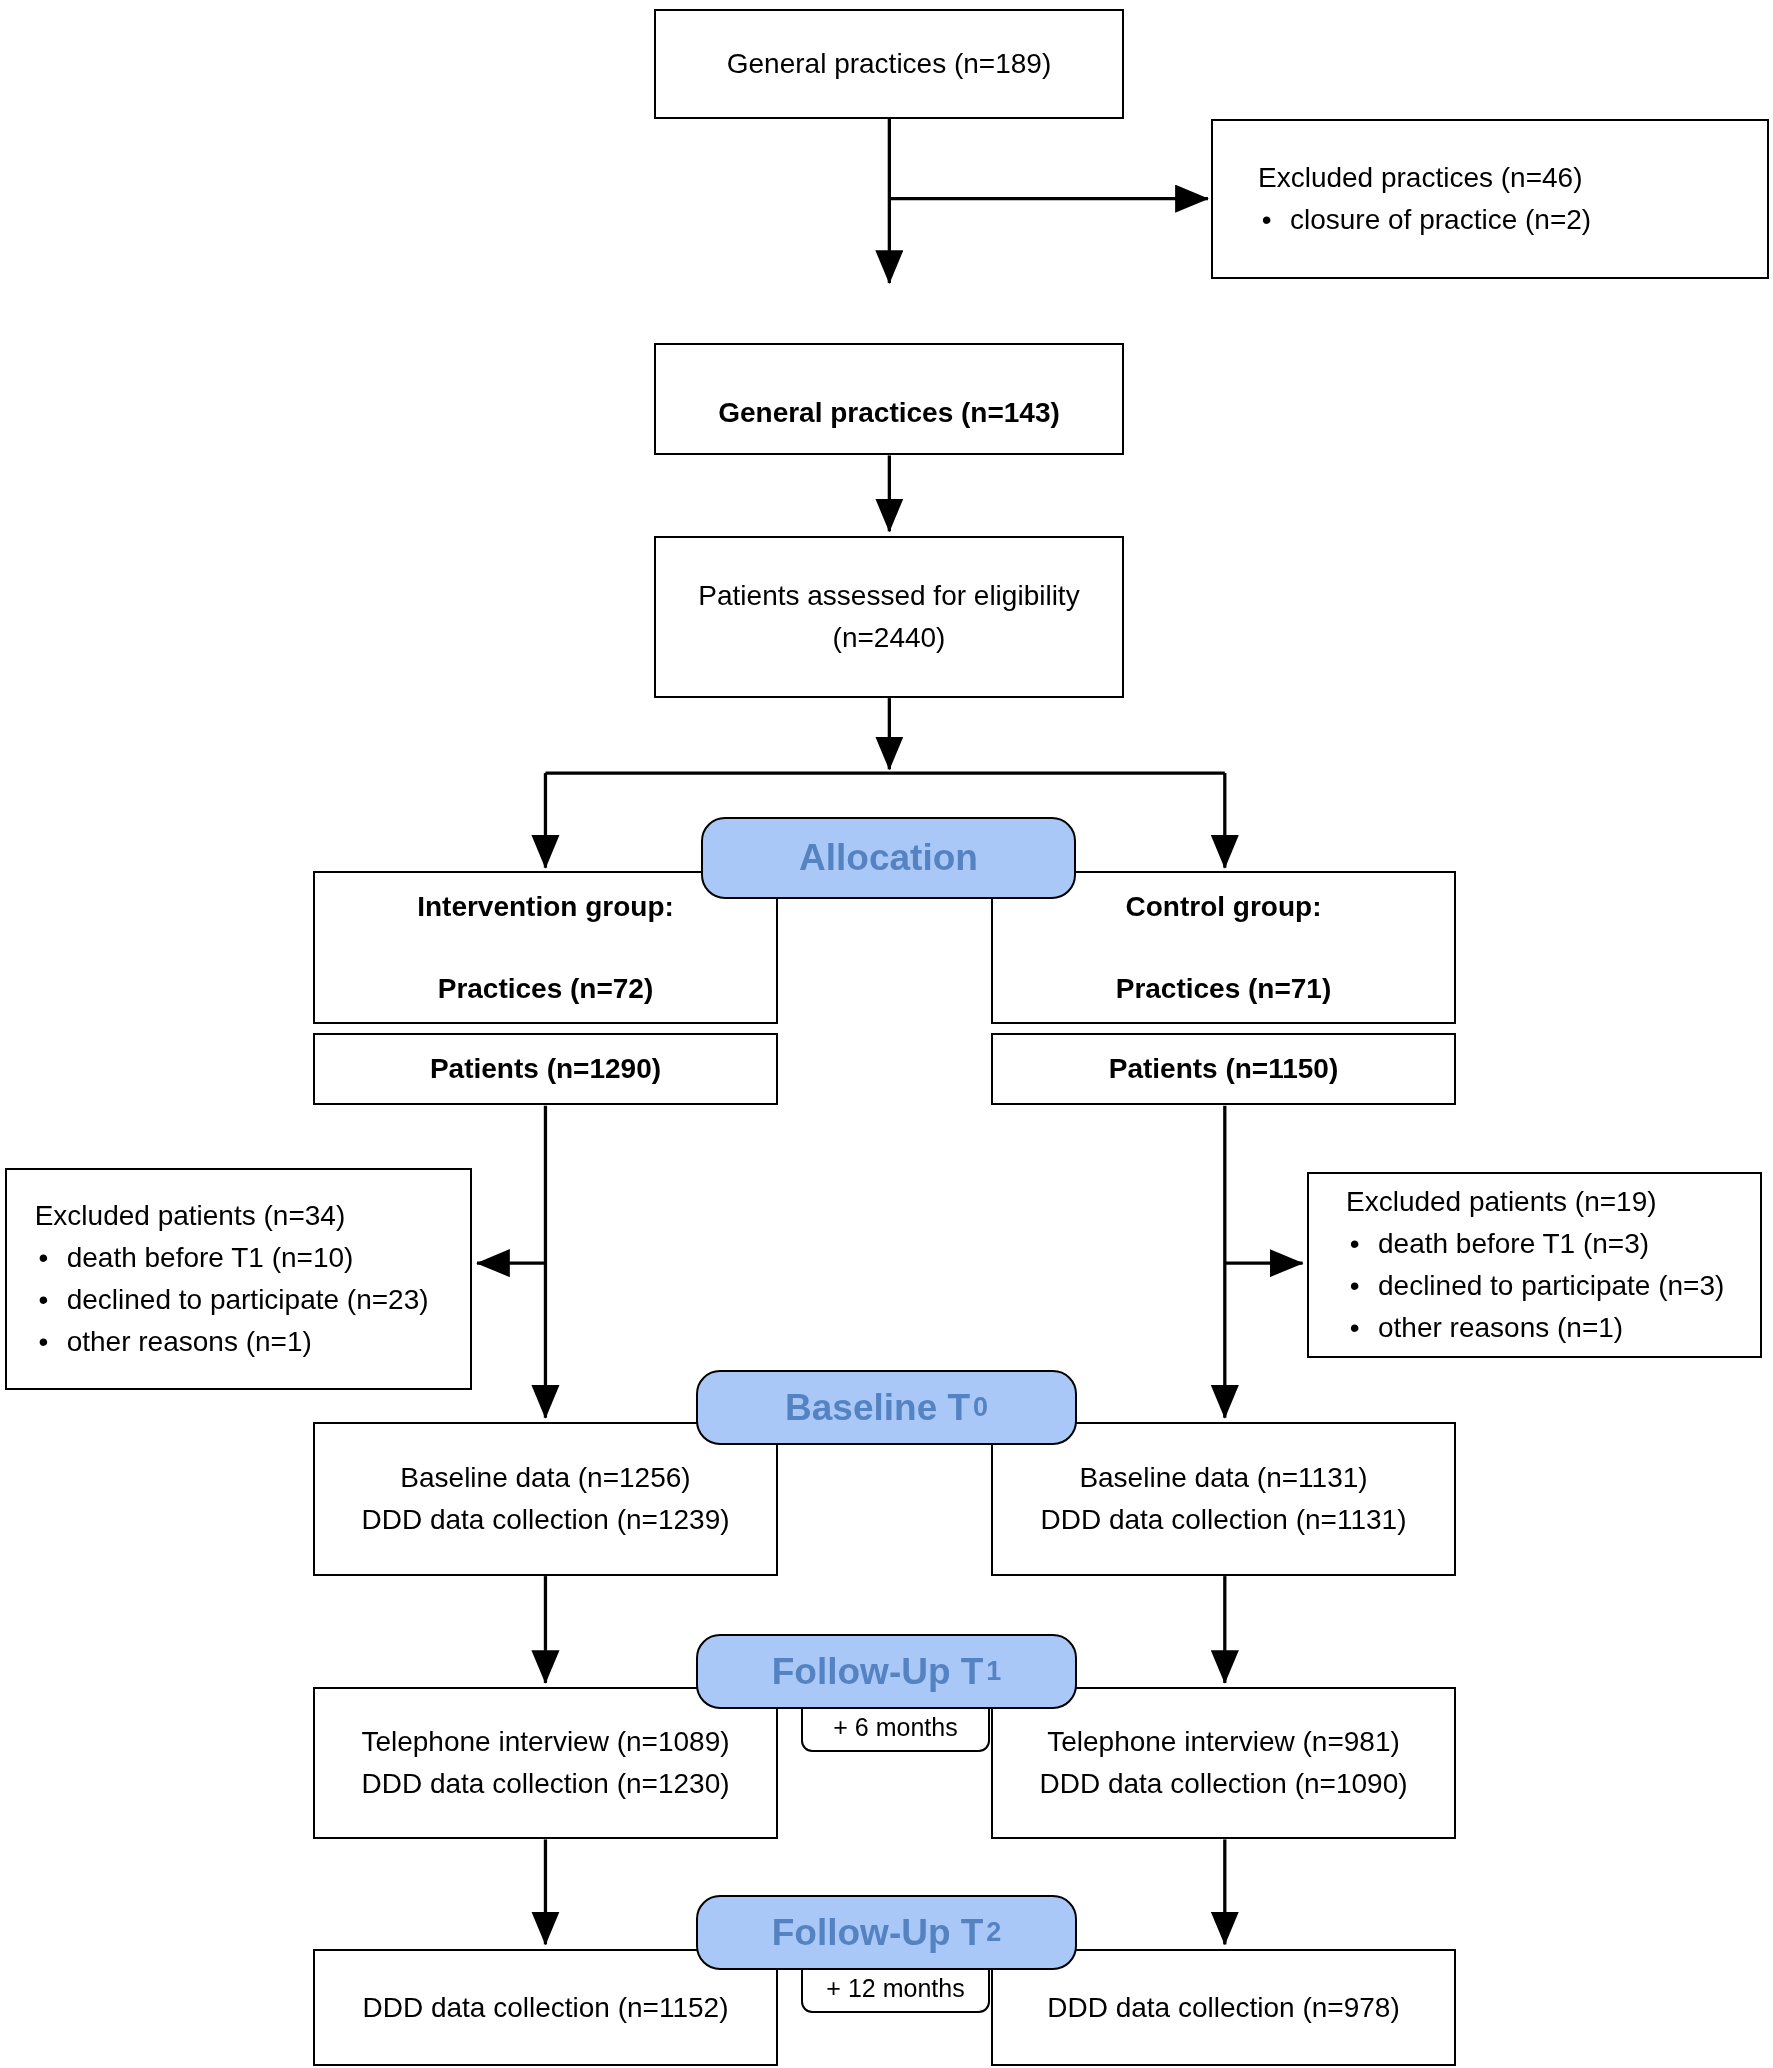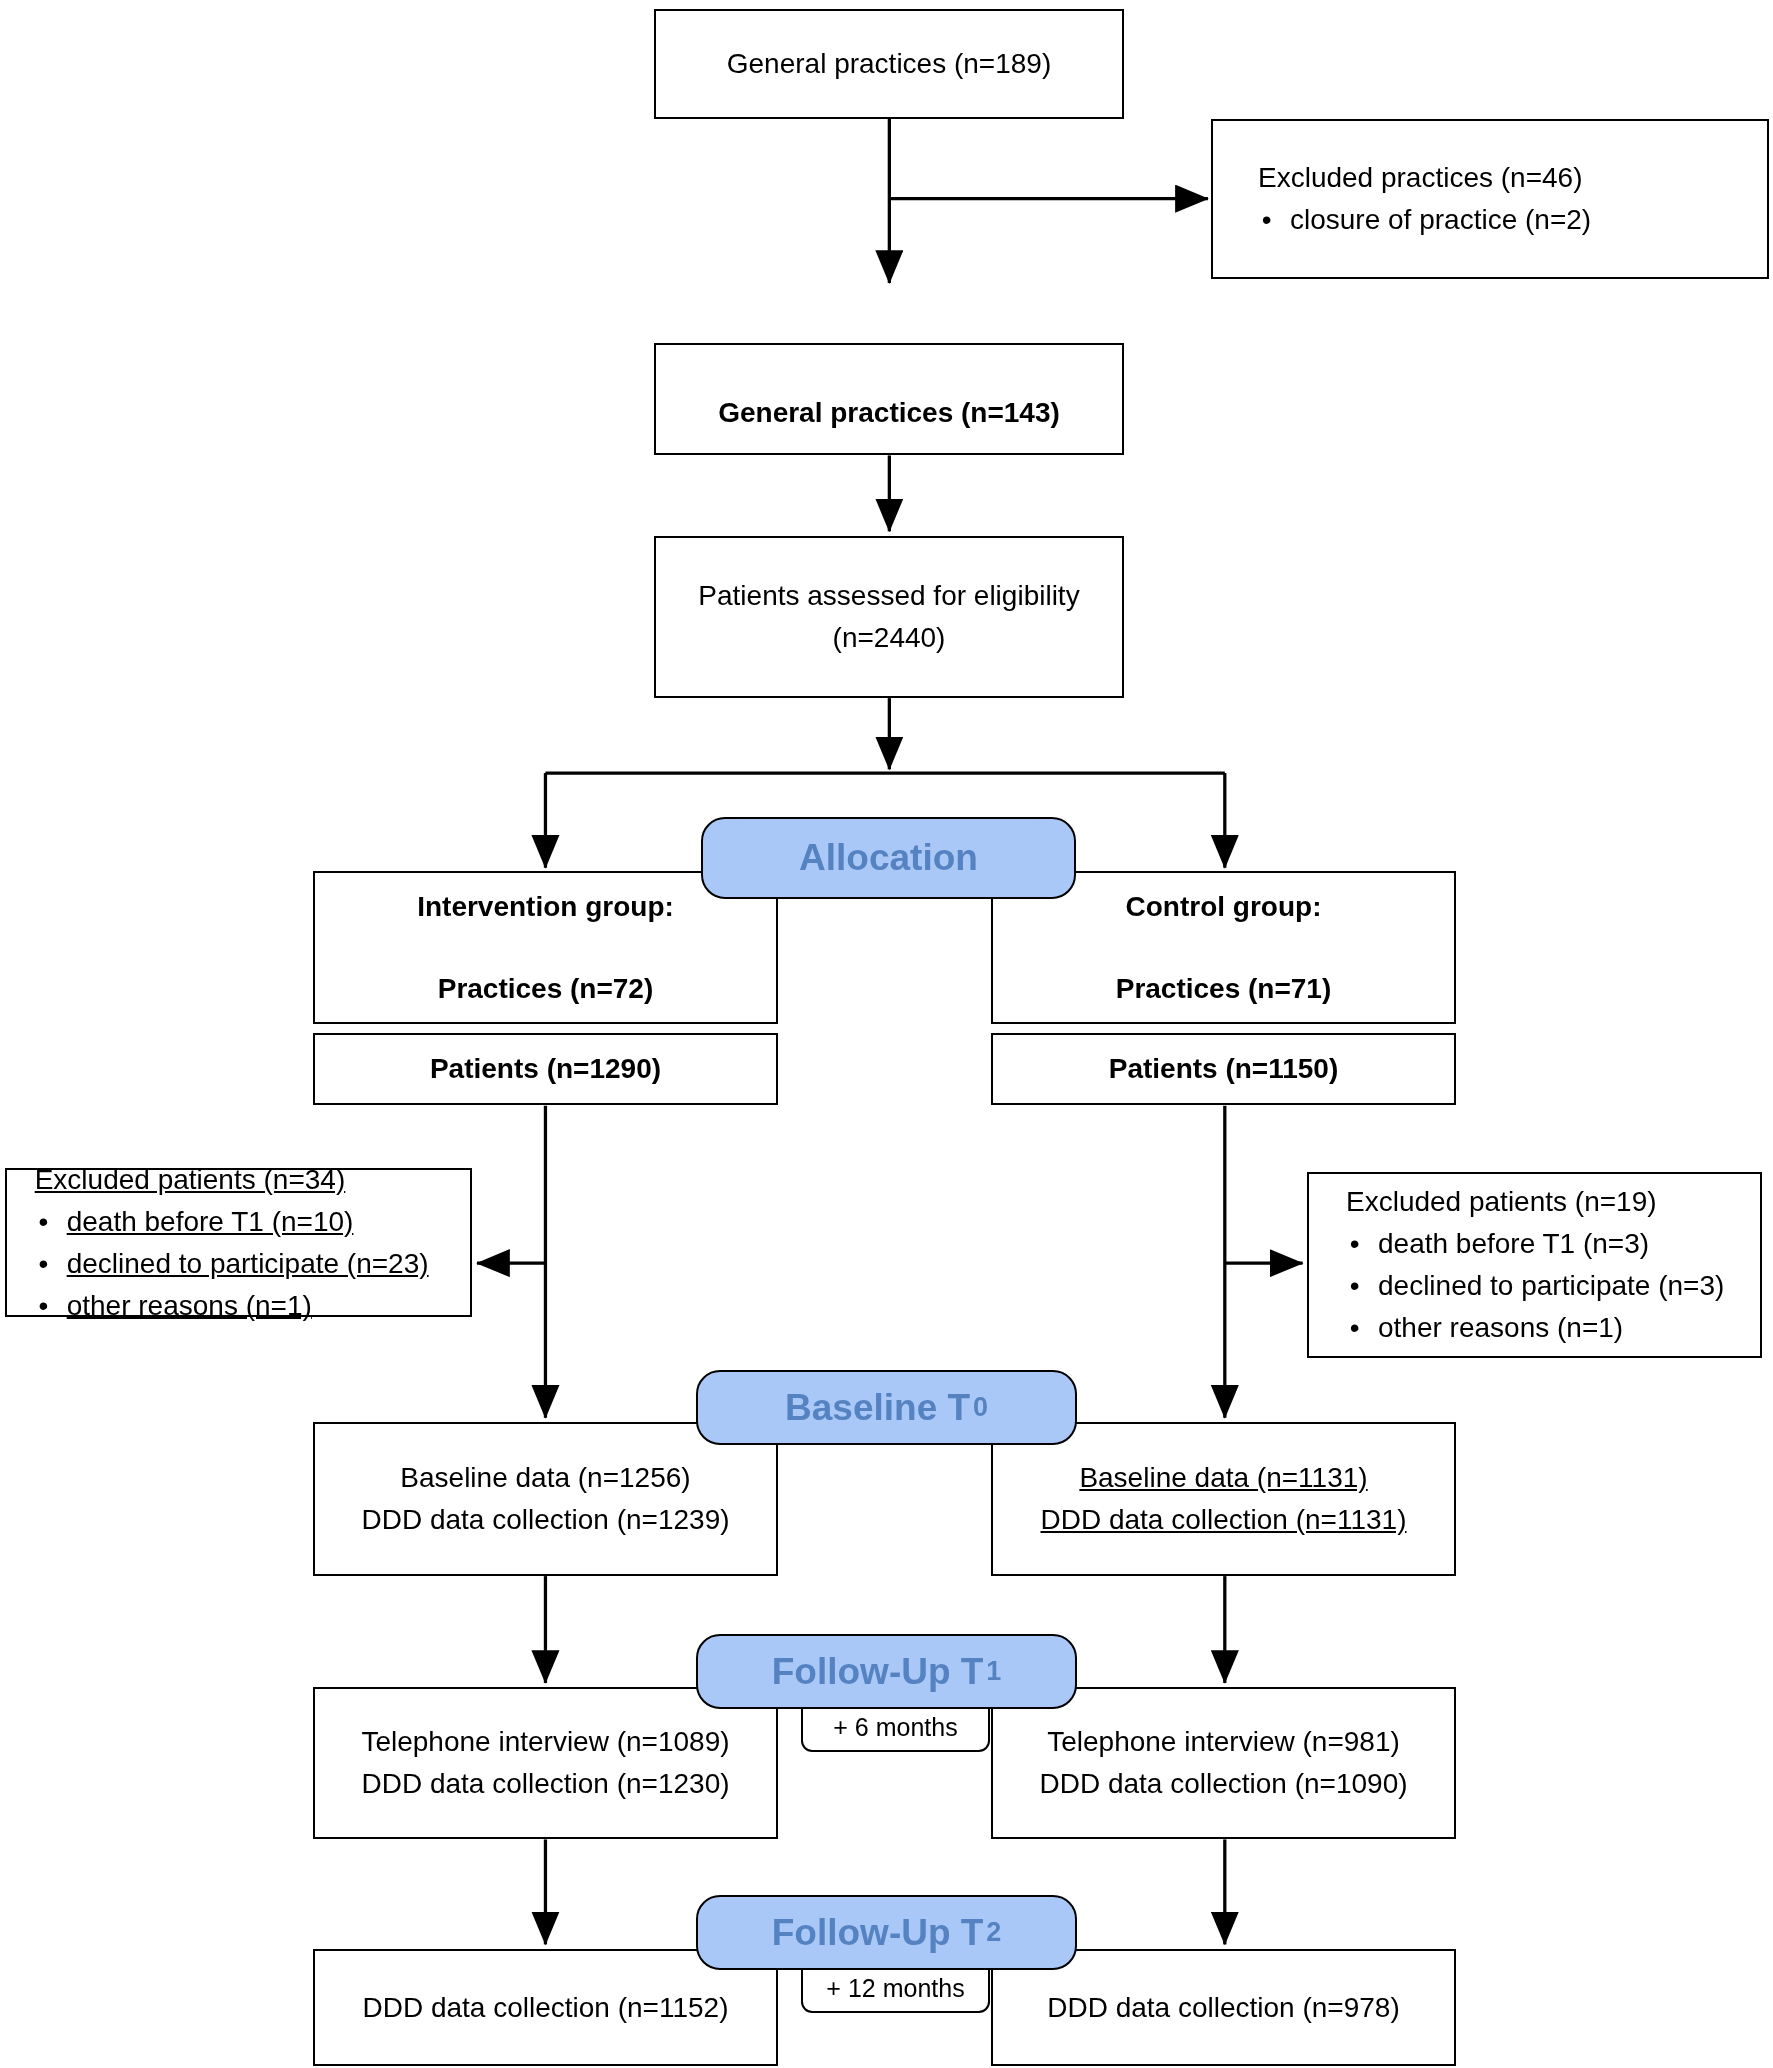--- a/index.html
+++ b/index.html
@@ -127,21 +127,21 @@
     <div>Practices (n=71)</div>
   </div>
 
   <div class="box center bold" style="left:313px; top:1033px; width:465px; height:72px;">
     <div>Patients (n=1290)</div>
   </div>
   <div class="box center bold" style="left:991px; top:1033px; width:465px; height:72px;">
     <div>Patients (n=1150)</div>
   </div>
 
-  <div class="box leftalign" style="left:4.7px; top:1168px; width:467px; height:149px; padding-left:28px; padding-right:7.5px;text-decoration:underline;">
+  <div class="box leftalign" style="left:4.7px; top:1168px; width:467px; height:222px; padding-left:28px; padding-right:7.5px;">
     <div>Excluded patients (n=34)</div>
     <div class="bullet">death before T1 (n=10)</div>
     <div class="bullet">declined to participate (n=23)</div>
     <div class="bullet">other reasons (n=1)</div>
   </div>
 
   <div class="box leftalign" style="left:1307px; top:1172px; width:455px; height:186px; padding-left:37px; padding-right:7.5px;text-align:right;">
     <div>Excluded patients (n=19)</div>
     <div class="bullet">death before T1 (n=3)</div>
     <div class="bullet">declined to participate (n=3)</div>
@@ -150,21 +150,21 @@
 
   <div class="stage" style="left:696px; top:1370px; width:381px; height:75px;">
     <span>Baseline T</span>
       <span class="sub">0</span>
   </div>
 
   <div class="box center" style="left:313px; top:1422px; width:465px; height:154px;">
     <div>Baseline data (n=1256)</div>
     <div>DDD data collection (n=1239)</div>
   </div>
-  <div class="box center" style="left:991px; top:1422px; width:465px; height:154px;text-decoration:underline;">
+  <div class="box center" style="left:991px; top:1422px; width:465px; height:154px;">
     <div>Baseline data (n=1131)</div>
     <div>DDD data collection (n=1131)</div>
   </div>
 
   <div class="stage" style="left:696px; top:1634px; width:381px; height:75px;">
     <span>Follow-Up T</span>
       <span class="sub">1</span>
   </div>
   <div class="note" style="left:801px; top:1698px; width:189px; height:54px;">
     <div class="note-inner">+ 6 months</div>

